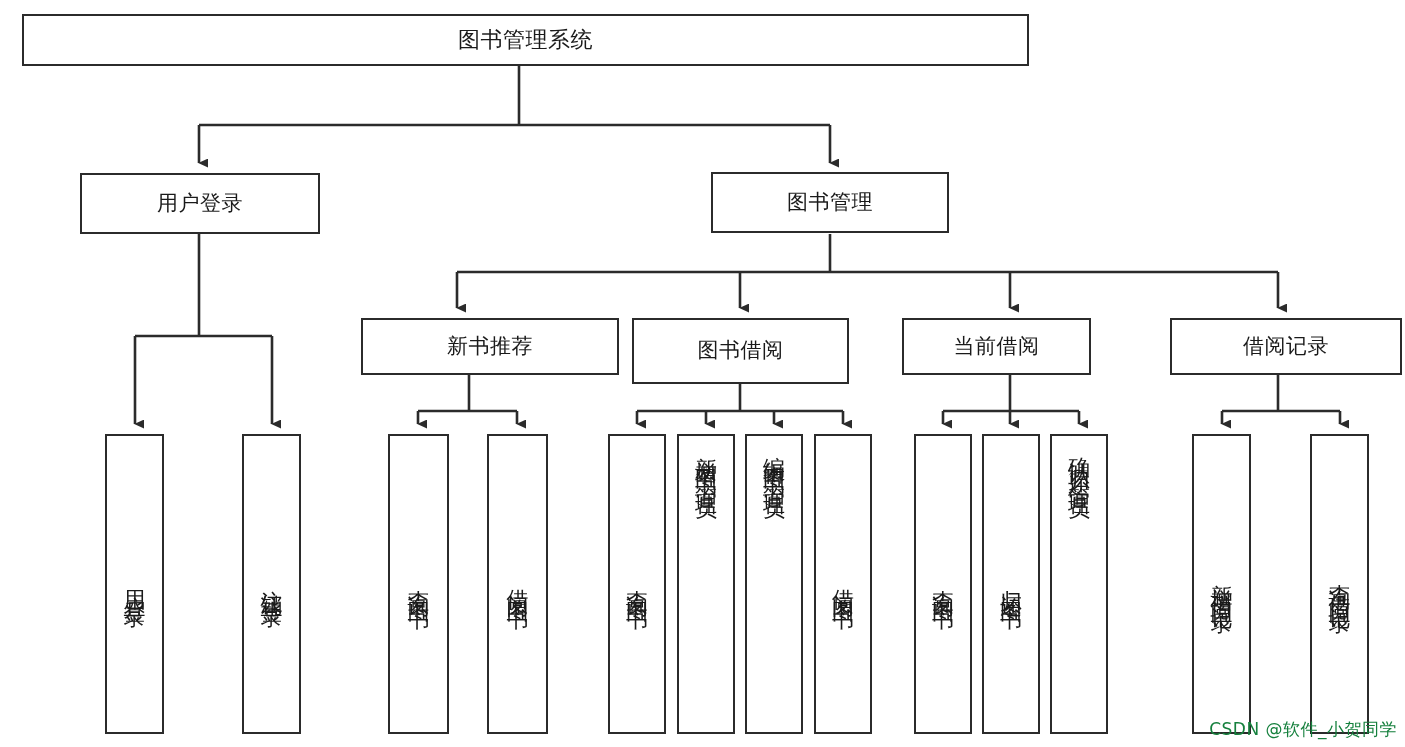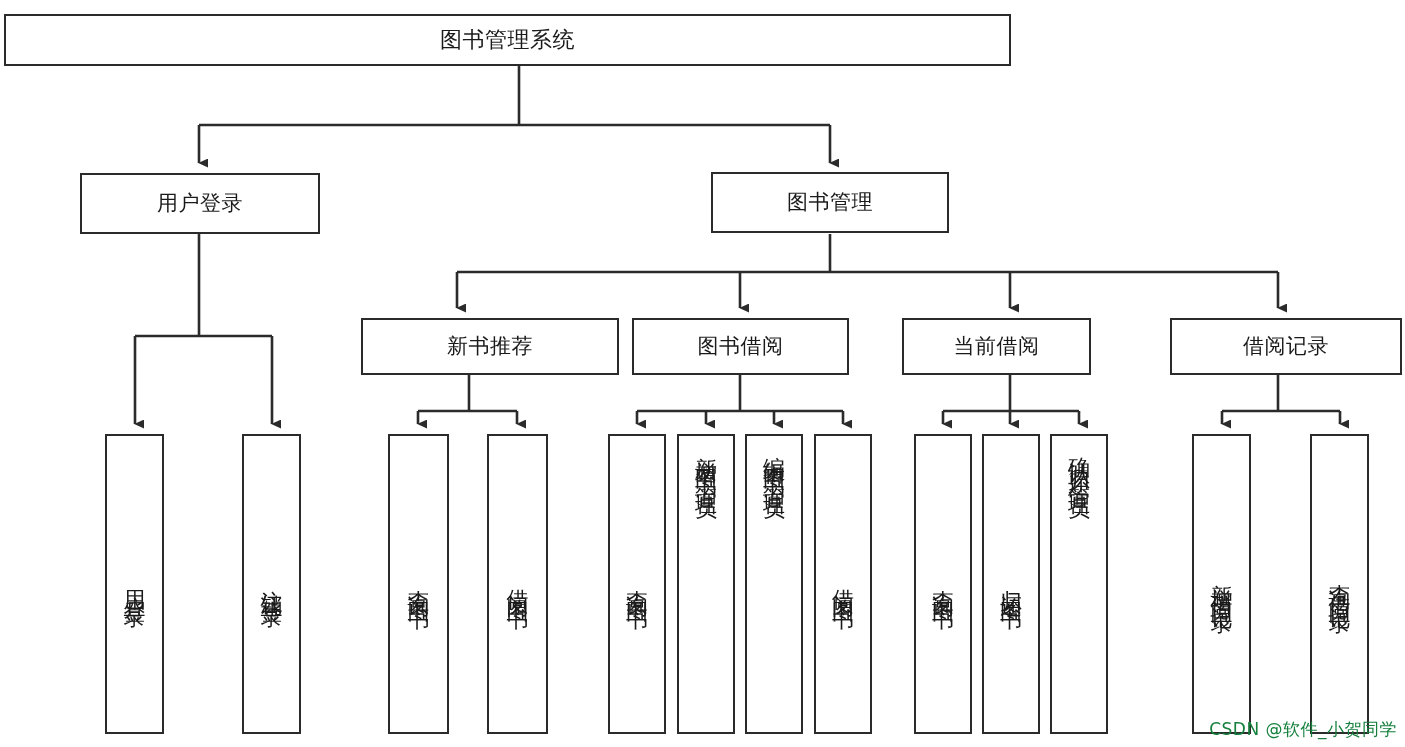--- a/index.html
+++ b/index.html
@@ -129,37 +129,37 @@
       <path d="M1010,411 L1010,424" marker-end="url(#arrowhead)"></path>
       <path d="M1079,411 L1079,424" marker-end="url(#arrowhead)"></path>
 
       <path d="M1278,375 L1278,411"></path>
       <path d="M1222,411 L1340,411"></path>
       <path d="M1222,411 L1222,424" marker-end="url(#arrowhead)"></path>
       <path d="M1340,411 L1340,424" marker-end="url(#arrowhead)"></path>
     </g>
   </svg>
 
-  <div class="node horiz root" style="left:4px; top:14px; width:1007px; height:52px;">
+  <div class="node horiz root" style="left:22px; top:14px; width:1007px; height:52px;">
     <span class="node-label">图书管理系统</span>
   </div>
 
   <div class="node horiz" style="left:80px; top:173px; width:240px; height:61px;">
     <span class="node-label">用户登录</span>
   </div>
 
   <div class="node horiz" style="left:711px; top:172px; width:238px; height:61px;">
     <span class="node-label">图书管理</span>
   </div>
 
   <div class="node horiz" style="left:361px; top:318px; width:258px; height:57px;">
     <span class="node-label">新书推荐</span>
   </div>
 
-  <div class="node horiz" style="left:632px; top:318px; width:217px; height:57px;">
+  <div class="node horiz" style="left:632px; top:318px; width:217px; height:66px;">
     <span class="node-label">图书借阅</span>
   </div>
 
   <div class="node horiz" style="left:902px; top:318px; width:189px; height:57px;">
     <span class="node-label">当前借阅</span>
   </div>
 
   <div class="node horiz" style="left:1170px; top:318px; width:232px; height:57px;">
     <span class="node-label">借阅记录</span>
   </div>

